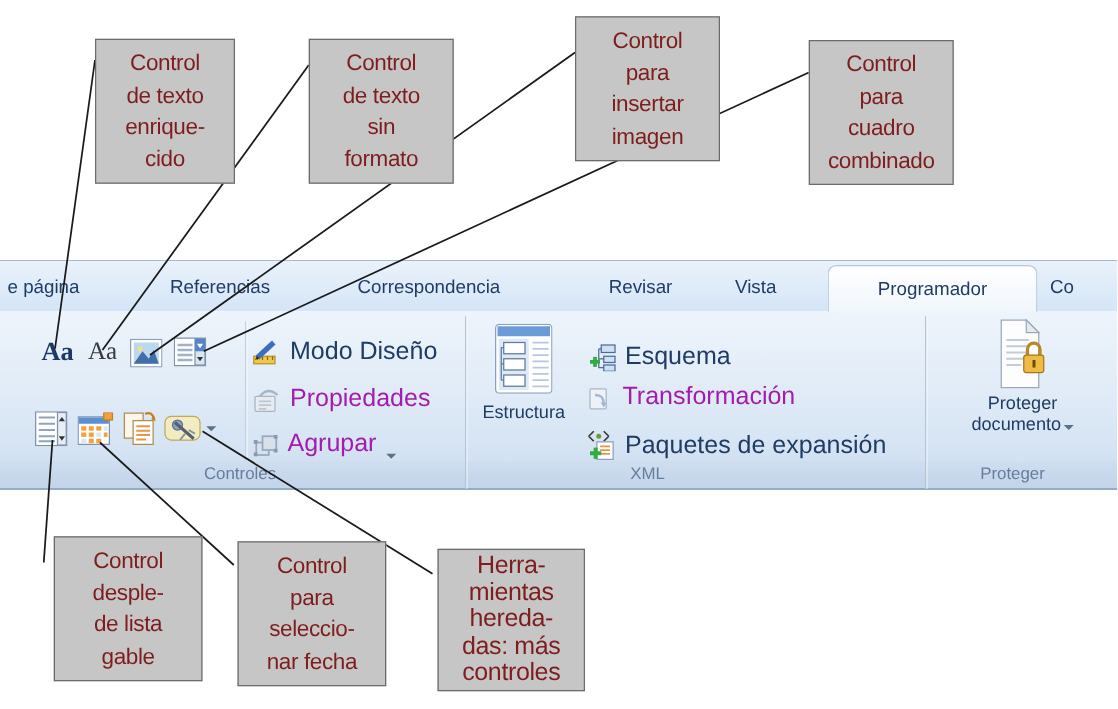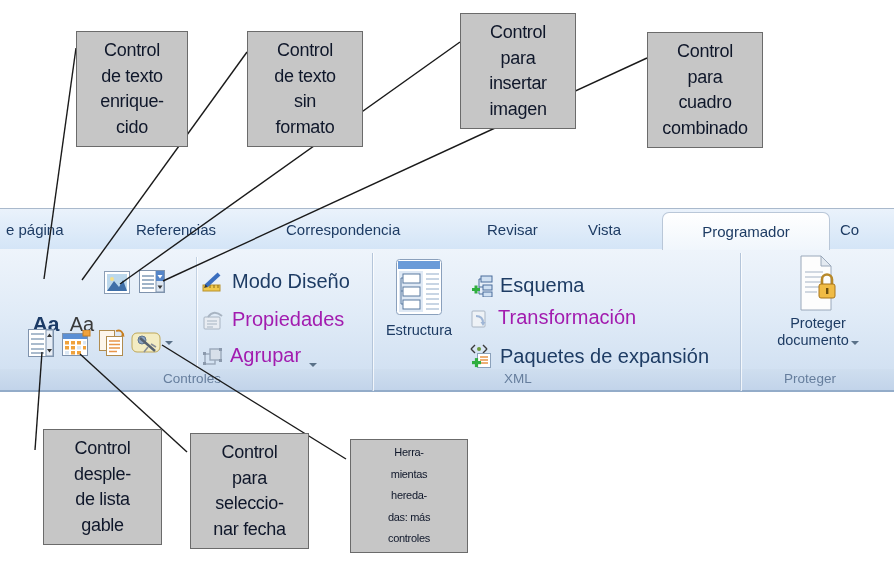--- a/index.html
+++ b/index.html
@@ -1,24 +1,24 @@
 <!DOCTYPE html>
 <html><head>
 <meta charset="utf-8">
 <style>
   html,body{margin:0;padding:0;background:#fff;}
   .stage{position:relative;width:894px;height:567px;background:#fff;overflow:hidden;
          font-family:"Liberation Sans",sans-serif;}
 
   
   .callout{position:absolute;background:#c6c6c6;border:1.5px solid #6b6b6b;
-           color:#0f172a;text-align:center;display:flex;flex-direction:column;
+           color:#7f1d1d;text-align:center;display:flex;flex-direction:column;
            justify-content:center;font-size:18px;line-height:25.5px;letter-spacing:-.3px;
            z-index:6;}
-  .callout.small{font-size:11px;line-height:21.5px;}
+  .callout.small{font-size:20px;line-height:21.5px;}
 
   
   .lines{position:absolute;left:0;top:0;z-index:5;pointer-events:none;}
 
   
   .ribbon{position:absolute;left:0;top:208px;width:894px;height:184px;
           border-top:1px solid #a9b9cc;border-bottom:2px solid #93acc9;box-sizing:border-box;}
   .tabrow{position:absolute;left:0;top:0;right:0;height:40px;
           background:linear-gradient(#eaf2fb,#d4e5f7);}
   .tab{position:absolute;top:0;height:40px;display:flex;align-items:center;
@@ -35,21 +35,21 @@
   .group-label{position:absolute;top:2px;text-align:center;color:#667e9d;font-size:13.5px;}
   .gdiv{position:absolute;top:44px;height:138px;width:1px;background:#b4c5da;
        box-shadow:1px 0 0 rgba(255,255,255,.75);z-index:1;}
   .rbtn{position:absolute;display:flex;align-items:center;justify-content:center;
        cursor:default;}
   .menu-item{position:absolute;display:flex;align-items:flex-end;gap:6px;
        font-size:20px;color:#1e3c64;white-space:nowrap;}
   .menu-item.disabled{color:#a21caf;}
   .bigbtn{position:absolute;display:flex;flex-direction:column;align-items:center;
        font-size:14.5px;color:#1e3c64;text-align:center;line-height:17px;}
-  .aa{font-family:Liberation Sans, sans-serif;margin-top:43px;}
+  .aa{font-family:Liberation Serif, serif;}
   .arrow-down{display:inline-block;width:0;height:0;border-left:4px solid transparent;
        border-right:4px solid transparent;border-top:4px solid #5a7188;margin-left:2px;}
   .minidiv{position:absolute;width:1px;background:#c2d1e2;box-shadow:1px 0 0 rgba(255,255,255,.8);}
 </style>
 </head>
 <body>
 
 <div class="stage">
 
   <svg class="lines" width="894" height="567">

